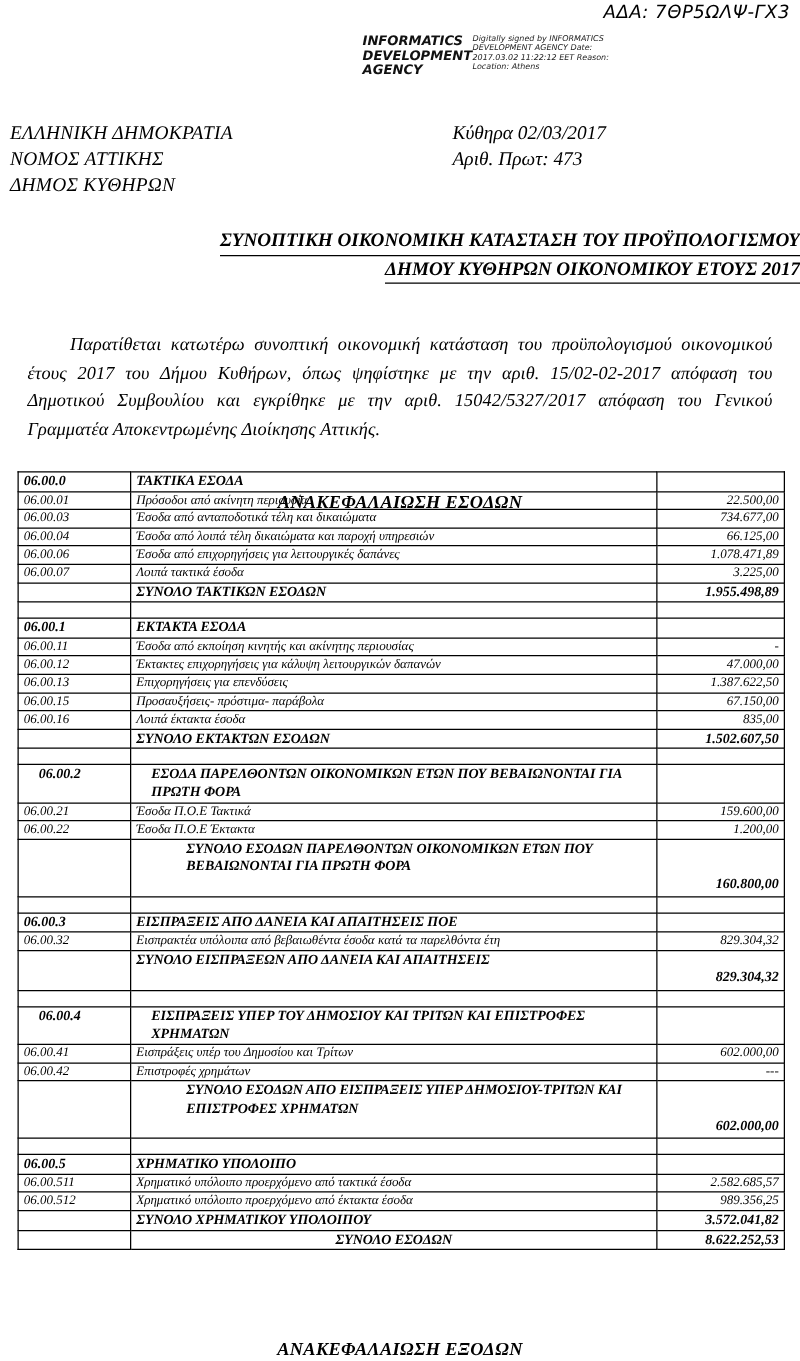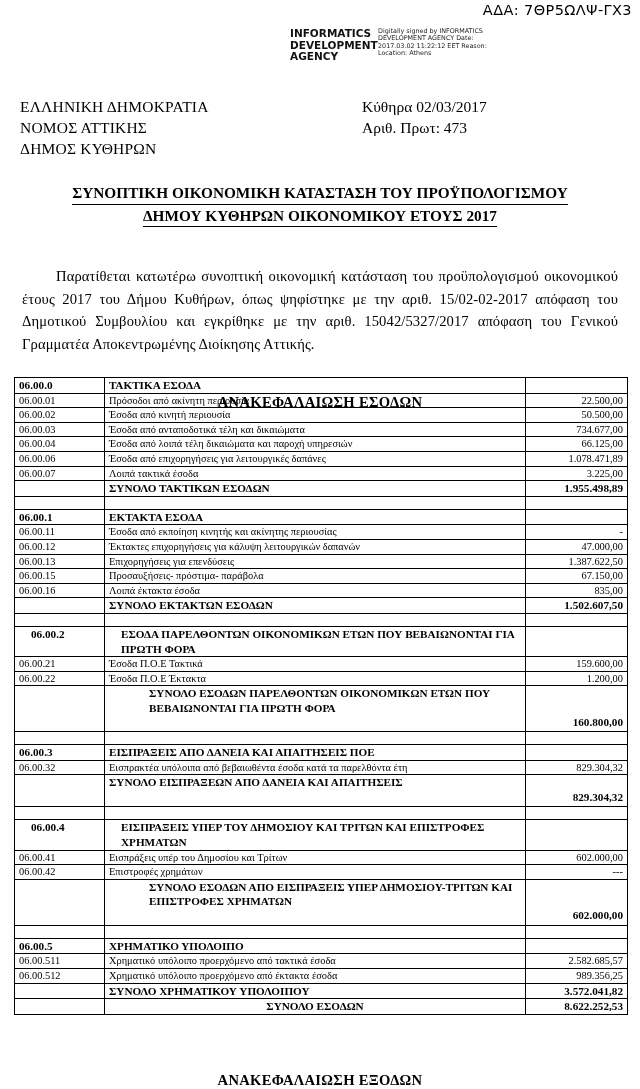--- a/index.html
+++ b/index.html
@@ -14,20 +14,21 @@
     font-family: "Liberation Serif", "DejaVu Serif", serif;
     color: #000000;
     overflow: hidden;
   }
   .page {
     position: relative;
     width: 640px;
     height: 1089px;
     padding: 0;
     box-sizing: border-box;
+    font-style: italic;
   }
 
   
   .ada-line {
     position: absolute;
     top: 2px;
     right: 8px;
     font-family: "DejaVu Sans", "Liberation Sans", sans-serif;
     font-size: 14.5px;
     letter-spacing: 0.4px;
@@ -63,41 +64,41 @@
   
   .doc-header {
     position: absolute;
     top: 96px;
     left: 0;
     width: 640px;
     display: flex;
   }
   .hdr-left {
     width: 330px;
-    padding-left: 20px;
+    padding-left: 8px;
     box-sizing: border-box;
     font-size: 15.5px;
     line-height: 21px;
     letter-spacing: 0.2px;
   }
   .hdr-right {
     flex: 1;
     font-size: 15.5px;
     line-height: 21px;
     padding-left: 32px;
     box-sizing: border-box;
   }
 
   
   .doc-title {
     position: absolute;
     top: 182px;
     left: 0;
     width: 640px;
-    text-align: center;
+    text-align: right;
     font-size: 15.3px;
     font-weight: bold;
     line-height: 21.5px;
   }
   .doc-title span {
     border-bottom: 1.4px solid #000;
     display: inline-block;
     padding-bottom: 0px;
   }
 
@@ -254,25 +255,20 @@
             <td class="code">06.00.0</td>
             <td class="desc">ΤΑΚΤΙΚΑ ΕΣΟΔΑ</td>
             <td class="val"></td>
           </tr>
           <tr class="item">
             <td class="code">06.00.01</td>
             <td class="desc">Πρόσοδοι από ακίνητη περιουσία</td>
             <td class="val">22.500,00</td>
           </tr>
           <tr class="item">
-            <td class="code">06.00.02</td>
-            <td class="desc">Έσοδα από κινητή περιουσία</td>
-            <td class="val">50.500,00</td>
-          </tr>
-          <tr class="item">
             <td class="code">06.00.03</td>
             <td class="desc">Έσοδα από ανταποδοτικά τέλη και δικαιώματα</td>
             <td class="val">734.677,00</td>
           </tr>
           <tr class="item">
             <td class="code">06.00.04</td>
             <td class="desc">Έσοδα από λοιπά τέλη δικαιώματα και παροχή υπηρεσιών</td>
             <td class="val">66.125,00</td>
           </tr>
           <tr class="item">

